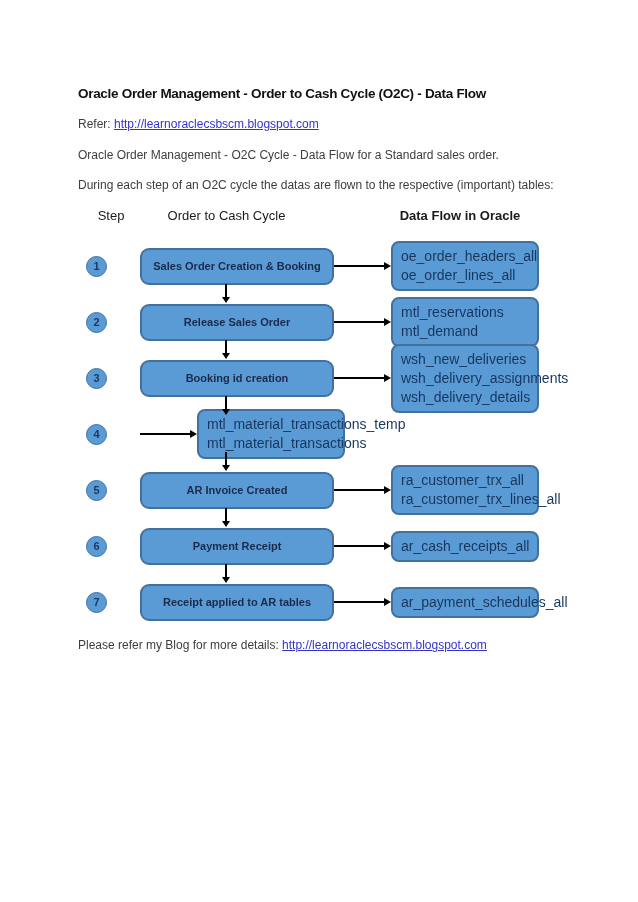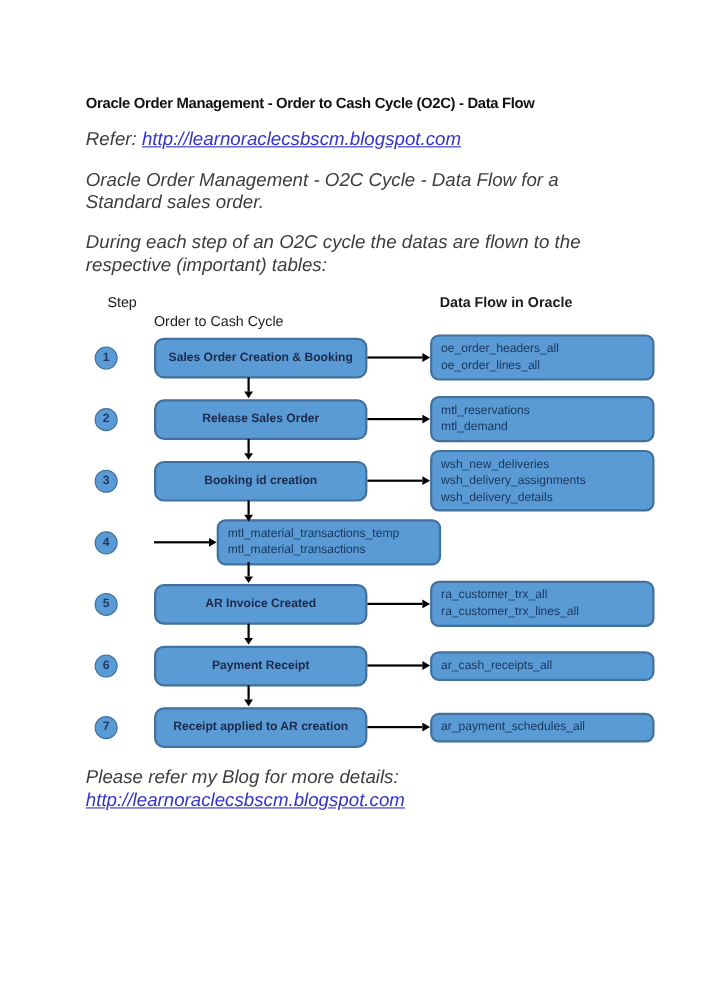--- a/index.html
+++ b/index.html
@@ -19,25 +19,24 @@
   }
   .title {
     font-size: 13.5px;
     font-weight: bold;
     color: var(--heading-text, #111111);
     letter-spacing: -0.3px;
     margin: 0 0 15px 0;
     line-height: 1.2;
   }
   .para {
-    font-size: 17px;
+    font-size: 12px;
     color: var(--body-text, #3d3d3d);
     margin: 0 0 16px 0;
     line-height: 1.2;
-    font-style: italic;
   }
   .link {
     color: var(--link, #3333cc);
     text-decoration: underline;
     cursor: pointer;
   }
   
   .diagram {
     position: relative;
     margin: 4px 0 0 -18px;
@@ -45,21 +44,21 @@
     height: 422px;
   }
   .dheader {
     display: flex;
     height: 30px;
     align-items: flex-start;
     font-size: 13px;
     color: #1a1a1a;
   }
   .h-step  { width: 80px;  padding-left: 22px; box-sizing: border-box; text-align: center; }
-  .h-cycle { width: 173px; text-align: left; margin-top: 17px; }
+  .h-cycle { width: 173px; text-align: center; }
   .h-data  { width: 180px; margin-left: 57px; text-align: center; font-weight: bold; }
   .drow {
     display: flex;
     align-items: center;
     height: 56px;
   }
   .stepcell {
     width: 80px;
     box-sizing: border-box;
     padding-left: 26px;
@@ -104,26 +103,26 @@
     flex-shrink: 0;
   }
   .hline { flex: 1; height: 2px; background: var(--arrow, #000); }
   .hhead {
     width: 0; height: 0;
     border-left: 7px solid var(--arrow, #000);
     border-top: 4px solid transparent;
     border-bottom: 4px solid transparent;
   }
   .databox {
-    width: 204px;
+    width: 148px;
     box-sizing: border-box;
     background: var(--box-fill, #5b9bd5);
     border: 2px solid var(--box-border, #41719c);
     border-radius: 8px;
-    font-size: 11px;
+    font-size: 14px;
     color: var(--table-text, #17365d);
     line-height: 1.35;
     padding: 4px 4px 4px 8px;
     white-space: pre-line;
     flex-shrink: 0;
   }
   .varrow {
     position: absolute;
     left: 165px;
     width: 2px;
@@ -236,21 +235,21 @@
           <span class="hline"></span>
           <span class="hhead"></span>
         </div>
       <div class="databox">ar_cash_receipts_all</div>
     </div>
 
     <div class="drow">
       <div class="stepcell">
           <span class="circle">7</span>
         </div>
-      <div class="cyclebox">Receipt applied to AR creation</div>
+      <div class="cyclebox">Receipt applied to AR tables</div>
       <div class="harrow">
           <span class="hline"></span>
           <span class="hhead"></span>
         </div>
       <div class="databox">ar_payment_schedules_all</div>
     </div>
 
     <div class="varrow" style="top:76px">
         <span class="vhead"></span>
       </div>

